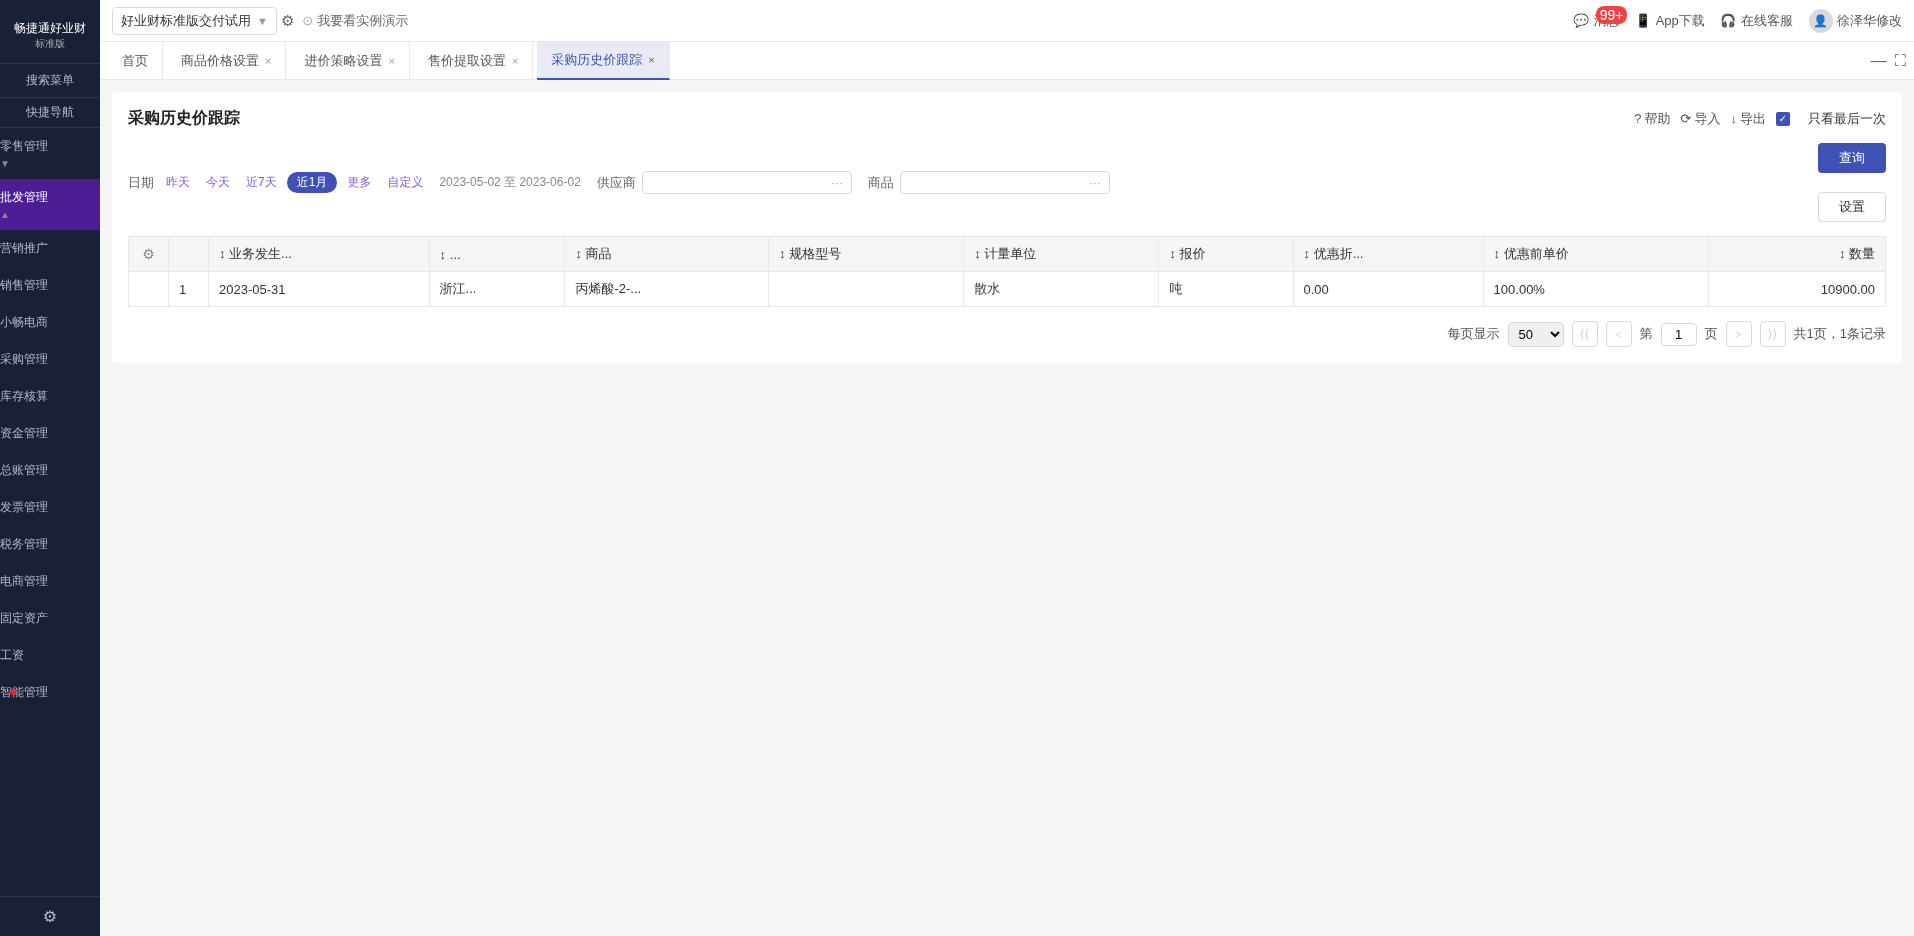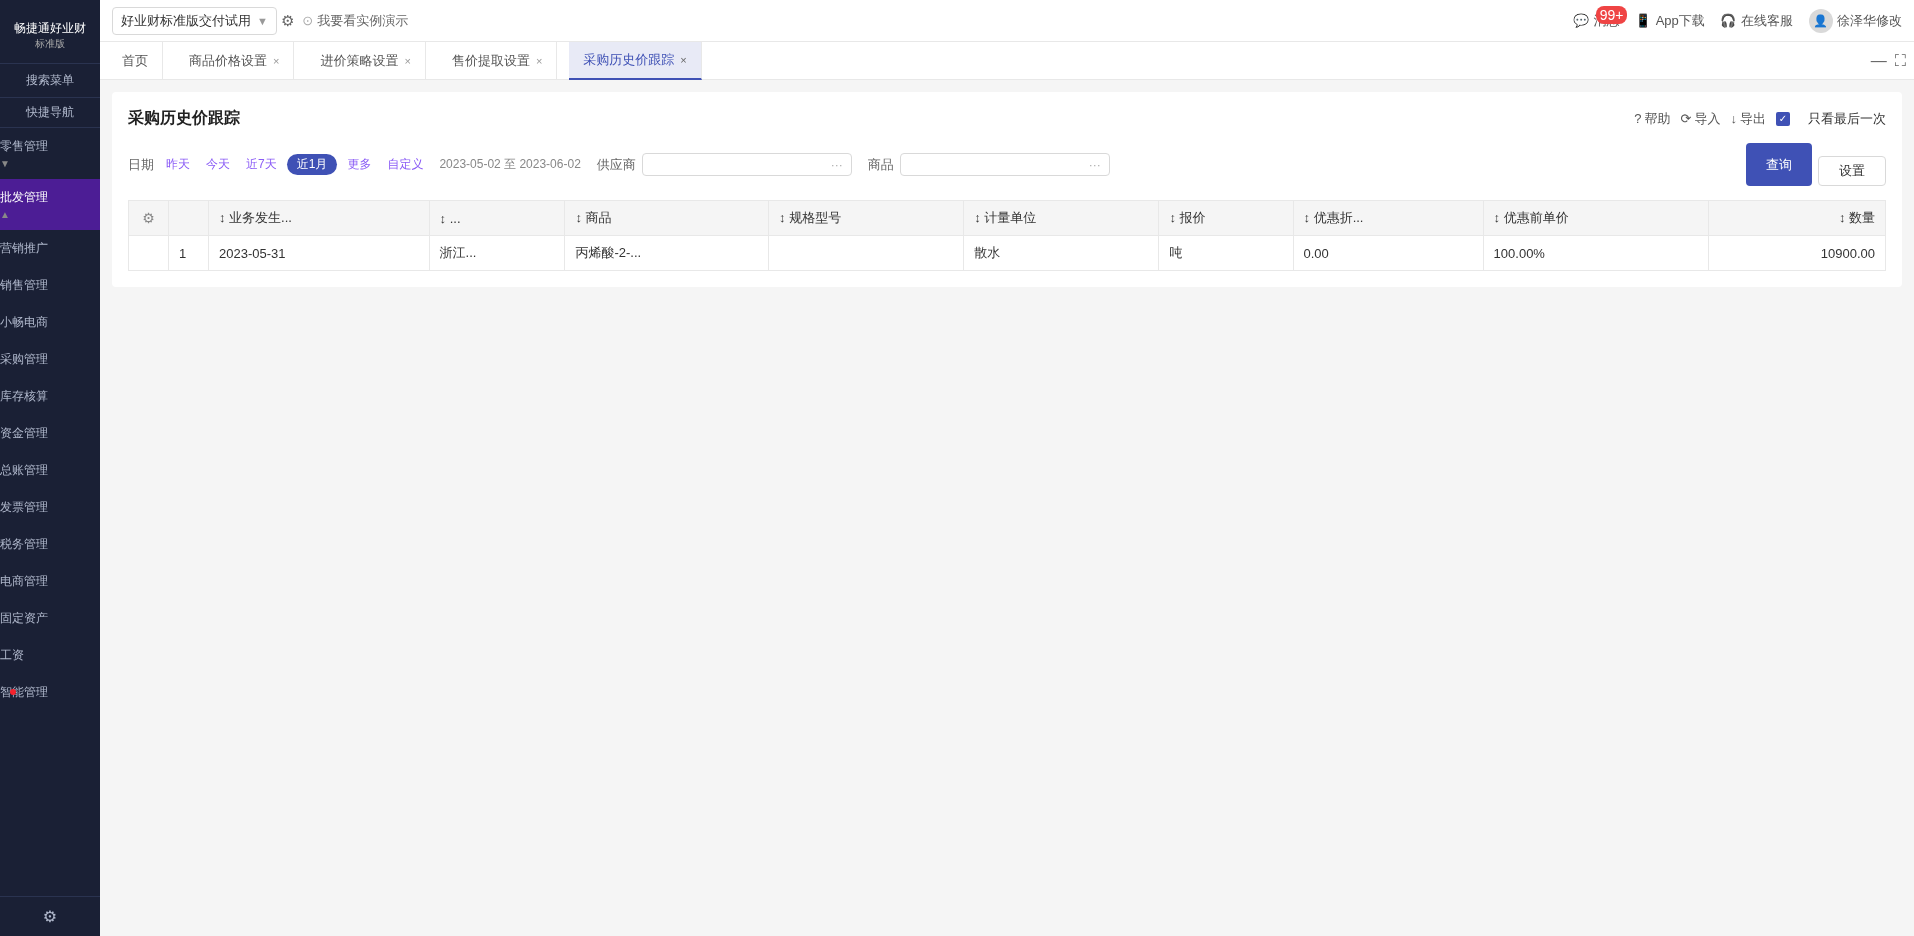--- a/index.html
+++ b/index.html
@@ -30,21 +30,21 @@
     .topbar-gear { color: #666; cursor: pointer; font-size: 15px; margin-left: 4px; }
     .topbar-demo { display: flex; align-items: center; gap: 4px; color: #666; font-size: 13px; cursor: pointer; margin-left: 8px; }
     .topbar-demo .demo-icon { color: #aaa; }
     .topbar-right { margin-left: auto; display: flex; align-items: center; gap: 16px; }
     .topbar-badge { position: relative; display: flex; align-items: center; gap: 4px; cursor: pointer; color: #555; font-size: 13px; }
     .badge-count { background: #ef4444; color: #fff; font-size: 14px; border-radius: 8px; padding: 1px 4px; position: absolute; top: -6px; right: -8px; }
     .topbar-user { display: flex; align-items: center; gap: 4px; cursor: pointer; color: #555; font-size: 13px; }
     .user-avatar { width: 24px; height: 24px; border-radius: 50%; background: #d9d9d9; display: flex; align-items: center; justify-content: center; }
 
     
-    .tabs-bar { height: 38px; background: #fff; border-bottom: 1px solid #e8e8e8; display: flex; align-items: center; padding: 0 0 0 12px; flex-shrink: 0; gap: 12px; }
+    .tabs-bar { height: 38px; background: #fff; border-bottom: 1px solid #e8e8e8; display: flex; align-items: center; padding: 0 0 0 12px; flex-shrink: 0; gap: 4px; }
     .tab { height: 38px; display: flex; align-items: center; padding: 0 14px; font-size: 13px; cursor: pointer; color: #555; border-right: 1px solid #e8e8e8; gap: 6px; white-space: nowrap; }
     .tab:first-child { padding-left: 10px; }
     .tab.active { background: #e8eaf6; color: #3f51b5; border-bottom: 2px solid #3f51b5; }
     .tab .close-x { color: #999; font-size: 11px; cursor: pointer; }
     .tab.active .close-x { color: #666; }
     .tabs-right { margin-left: auto; display: flex; align-items: center; padding: 0 8px; gap: 8px; }
     .tabs-ctrl { font-size: 16px; color: #666; cursor: pointer; }
 
     
     .content { flex: 1; overflow: auto; background: #f5f5f5; padding: 12px; }
@@ -65,21 +65,21 @@
     .filter-label { color: #666; font-size: 13px; white-space: nowrap; }
     .date-options { display: flex; align-items: center; gap: 4px; }
     .date-btn { font-size: 12px; color: #8b5cf6; cursor: pointer; padding: 2px 6px; border-radius: 10px; }
     .date-btn.active { background: #3f51b5; color: #fff; padding: 2px 10px; border-radius: 12px; }
     .date-range { font-size: 12px; color: #888; margin-left: 4px; }
     .filter-input-wrap { display: flex; align-items: center; border: 1px solid #d9d9d9; border-radius: 4px; padding: 3px 8px; min-width: 180px; gap: 4px; background: #fff; }
     .filter-input-wrap input { border: none; outline: none; font-size: 13px; flex: 1; background: transparent; }
     .filter-dots { color: #aaa; font-size: 12px; cursor: pointer; }
     .query-btn { background: #3f51b5; color: #fff; border: none; border-radius: 4px; padding: 6px 20px; font-size: 13px; cursor: pointer; }
     .settings-btn { background: #fff; color: #333; border: 1px solid #d9d9d9; border-radius: 4px; padding: 5px 20px; font-size: 13px; cursor: pointer; margin-top: 13px; }
-    .filter-actions { display: flex; flex-direction: row; gap: 6px; margin-left: auto; }
+    .filter-actions { display: flex; flex-direction: column; gap: 6px; margin-left: auto; }
 
     
     .data-table { width: 100%; border-collapse: collapse; font-size: 13px; }
     .data-table th { background: #f5f5f5; border: 1px solid #e8e8e8; padding: 8px 10px; text-align: left; color: #333; font-weight: normal; white-space: nowrap; }
     .data-table td { border: 1px solid #e8e8e8; padding: 8px 10px; color: #333; white-space: nowrap; }
     .table-gear { color: #888; cursor: pointer; font-size: 14px; }
 
     
     .pagination { display: flex; align-items: center; justify-content: flex-end; gap: 8px; padding-top: 14px; font-size: 13px; color: #555; }
     .page-size-select { border: 1px solid #d9d9d9; border-radius: 4px; padding: 3px 6px; font-size: 13px; cursor: pointer; }
@@ -318,16 +318,32 @@
     <td></td>
     <td>散水</td>
     <td>吨</td>
     <td>0.00</td>
     <td>100.00%</td>
     <td style="text-align:right;">10900.00</td>
   </tr>
 </tbody>
       </table>
 
+      <div class="pagination">
+        <span>每页显示</span>
+        <select class="page-size-select">
+          <option>50</option>
+          <option>100</option>
+          <option>200</option>
+        </select>
+        <div class="page-btn disabled">⟨⟨</div>
+        <div class="page-btn disabled">＜</div>
+        <span>第</span>
+        <input class="page-input" type="text" value="1" style="">
+        <span>页</span>
+        <div class="page-btn disabled">＞</div>
+        <div class="page-btn disabled">⟩⟩</div>
+        <span>共1页，1条记录</span>
+      </div>
 
     </div>
   </div>
 </div>
 
 </body></html>

